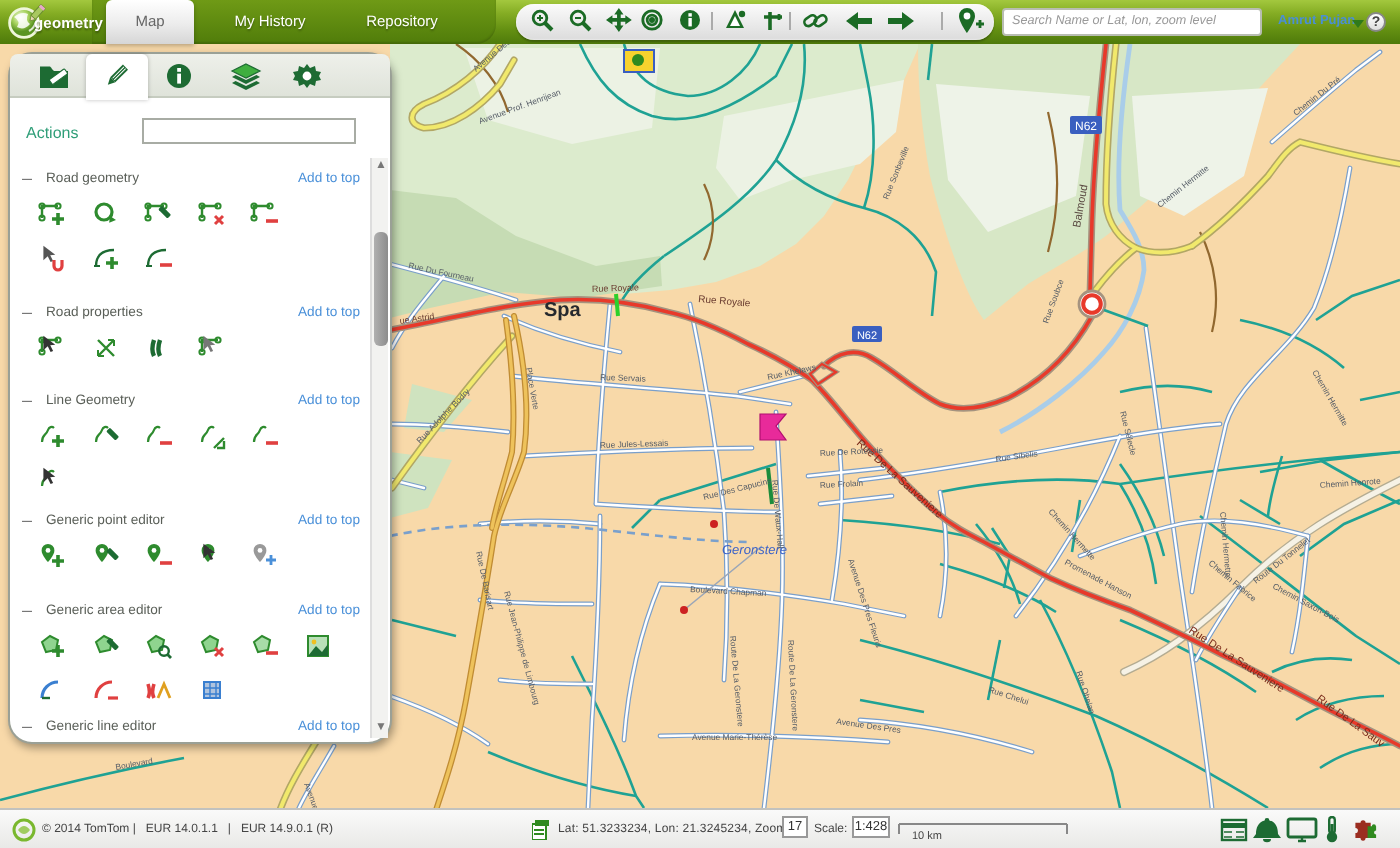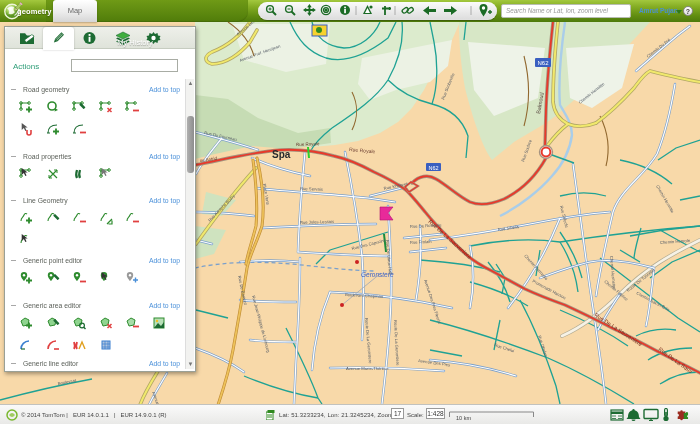--- a/index.html
+++ b/index.html
@@ -8,21 +8,21 @@
 .logotext{position:absolute;left:17px;top:6.5px;color:#fff;font-size:7.5px;font-weight:bold;letter-spacing:.1px;text-shadow:0 1px 1px rgba(0,0,0,.35)}
 .tab{position:absolute;top:0;height:22px;color:#fff;font-size:7.5px;text-align:center;line-height:22px;text-shadow:0 1px 1px rgba(0,0,0,.3)}
 .tab.active{background:linear-gradient(#ffffff,#ececec 55%,#d6d6d6);color:#666;border-radius:3px 3px 0 0;text-shadow:none;box-shadow:0 1px 2px rgba(0,0,0,.25)}
 .pill{position:absolute;left:258px;top:2px;width:239px;height:18px;background:linear-gradient(#fbfbfb,#dcdcdc);border-radius:9px;box-shadow:0 1px 1px rgba(0,0,0,.25), inset 0 0 1px #fff}
 .pill svg{position:absolute;top:2px}
 .searchbox{position:absolute;left:501px;top:4px;width:130px;height:14px;background:#fff;border:1px solid #b8bdb2;border-radius:2px;font-style:italic;color:#999;font-size:6.3px;line-height:12px;padding-left:4px}
 .user{position:absolute;top:7px;color:#4a8fd4;font-size:6.5px;font-weight:bold}
 .helpq{position:absolute;left:683px;top:6px;width:10px;height:10px;border-radius:50%;background:linear-gradient(#fff,#ddd);border:1px solid #888;color:#444;font-size:7px;font-weight:bold;text-align:center;line-height:9px}
 .statusbar{position:absolute;left:0;top:404px;width:700px;height:20px;background:linear-gradient(#fafafa,#e9e9e7);border-top:1px solid #c2c2be;z-index:30;font-size:6px;color:#444}
 .sb-ipt{position:absolute;background:#fff;border:1px solid #999;font-size:6.5px;color:#333;text-align:center;height:11px;line-height:10px;top:3px}
-.panel{position:absolute;left:4px;top:26px;width:192px;height:346px;background:#fff;border:1px solid #9aa096;border-radius:0;box-shadow:1px 2px 4px rgba(0,0,0,.35);z-index:20}
+.panel{position:absolute;left:4px;top:26px;width:192px;height:346px;background:#fff;border:1px solid #9aa096;border-radius:12px;box-shadow:1px 2px 4px rgba(0,0,0,.35);z-index:20}
 .ptabs{position:absolute;left:0;top:0;width:190px;height:22px;background:linear-gradient(#eef0ea,#dfe3da);border-radius:4px 4px 0 0;border-bottom:1px solid #c6ccc0}
 .ptab{position:absolute;top:0;height:22px;width:31px;text-align:center}
 .ptab svg{margin-top:4px}
 .ptab.active{background:#fff;border-radius:3px 3px 0 0;height:23px;box-shadow:0 0 2px rgba(0,0,0,.25)}
 .actions{position:absolute;left:8px;top:35px;color:#2f9e78;font-size:8px}
 .actinput{position:absolute;left:63px;top:32px;width:106px;height:13px;border:1px solid #a8aca4;background:#fff}
 .pscroll{position:absolute;left:0;top:52px;width:182px;height:290px;overflow:hidden}
 .sbar{position:absolute;right:1px;top:52px;width:9px;height:290px;background:#f2f2f0;border-left:1px solid #ddd}
 .sthumb{position:absolute;left:1px;width:7px;background:linear-gradient(90deg,#b0b0b0,#8d8d8d);border-radius:3px}
 .sarrow{position:absolute;left:0;width:9px;height:9px;color:#777;font-size:6px;text-align:center;line-height:9px}
@@ -48,21 +48,22 @@
    <path d="M5 7.5 Q8.5 4.5 12 6 Q10.5 9.5 13 11 Q10 14.5 6.5 12.5 Q8.5 9.5 5 7.5Z" fill="#fff" opacity=".85"></path>
    <path d="M12.5 14.5 Q15 13 15.8 10.5" stroke="#fff" stroke-width="1.1" fill="none" opacity=".8"></path>
    <g transform="rotate(42 16 6)">
           <rect x="14.6" y="0.8" width="3" height="7.4" rx=".3" fill="#a8c860" stroke="#6a8c30" stroke-width=".5"></rect>
           <path d="M14.6 8.2 h3 L16.1 10.6Z" fill="#ecd8b8" stroke="#6a8c30" stroke-width=".4"></path>
           <rect x="14.6" y="0.8" width="3" height="1.5" fill="#e8a8c8"></rect>
         </g>
  </svg></div>
  <div class="logotext">geometry</div>
  <div class="tab active" style="left:53px;width:44px;">Map</div>
- <div class="tab" style="left:105px;width:60px;margin-top:32px;">My History</div>
+ <div class="tab" style="left:105px;width:60px;">My History</div>
+ <div class="tab" style="left:170px;width:62px;">Repository</div>
  <div class="pill">
   <svg width="239" height="14" viewBox="0 0 239 14" fill="none" stroke="#1b6b25" stroke-width="1.4">
     <g transform="translate(8,0)">
           <circle cx="4" cy="5" r="3.4"></circle>
           <path d="M6.5 7.5 L10 11" stroke-width="2"></path>
           <path d="M2.5 5h3M4 3.5v3" stroke-width="1"></path>
         </g>
     <g transform="translate(27,0)">
           <circle cx="4" cy="5" r="3.4"></circle>
           <path d="M6.5 7.5 L10 11" stroke-width="2"></path>

